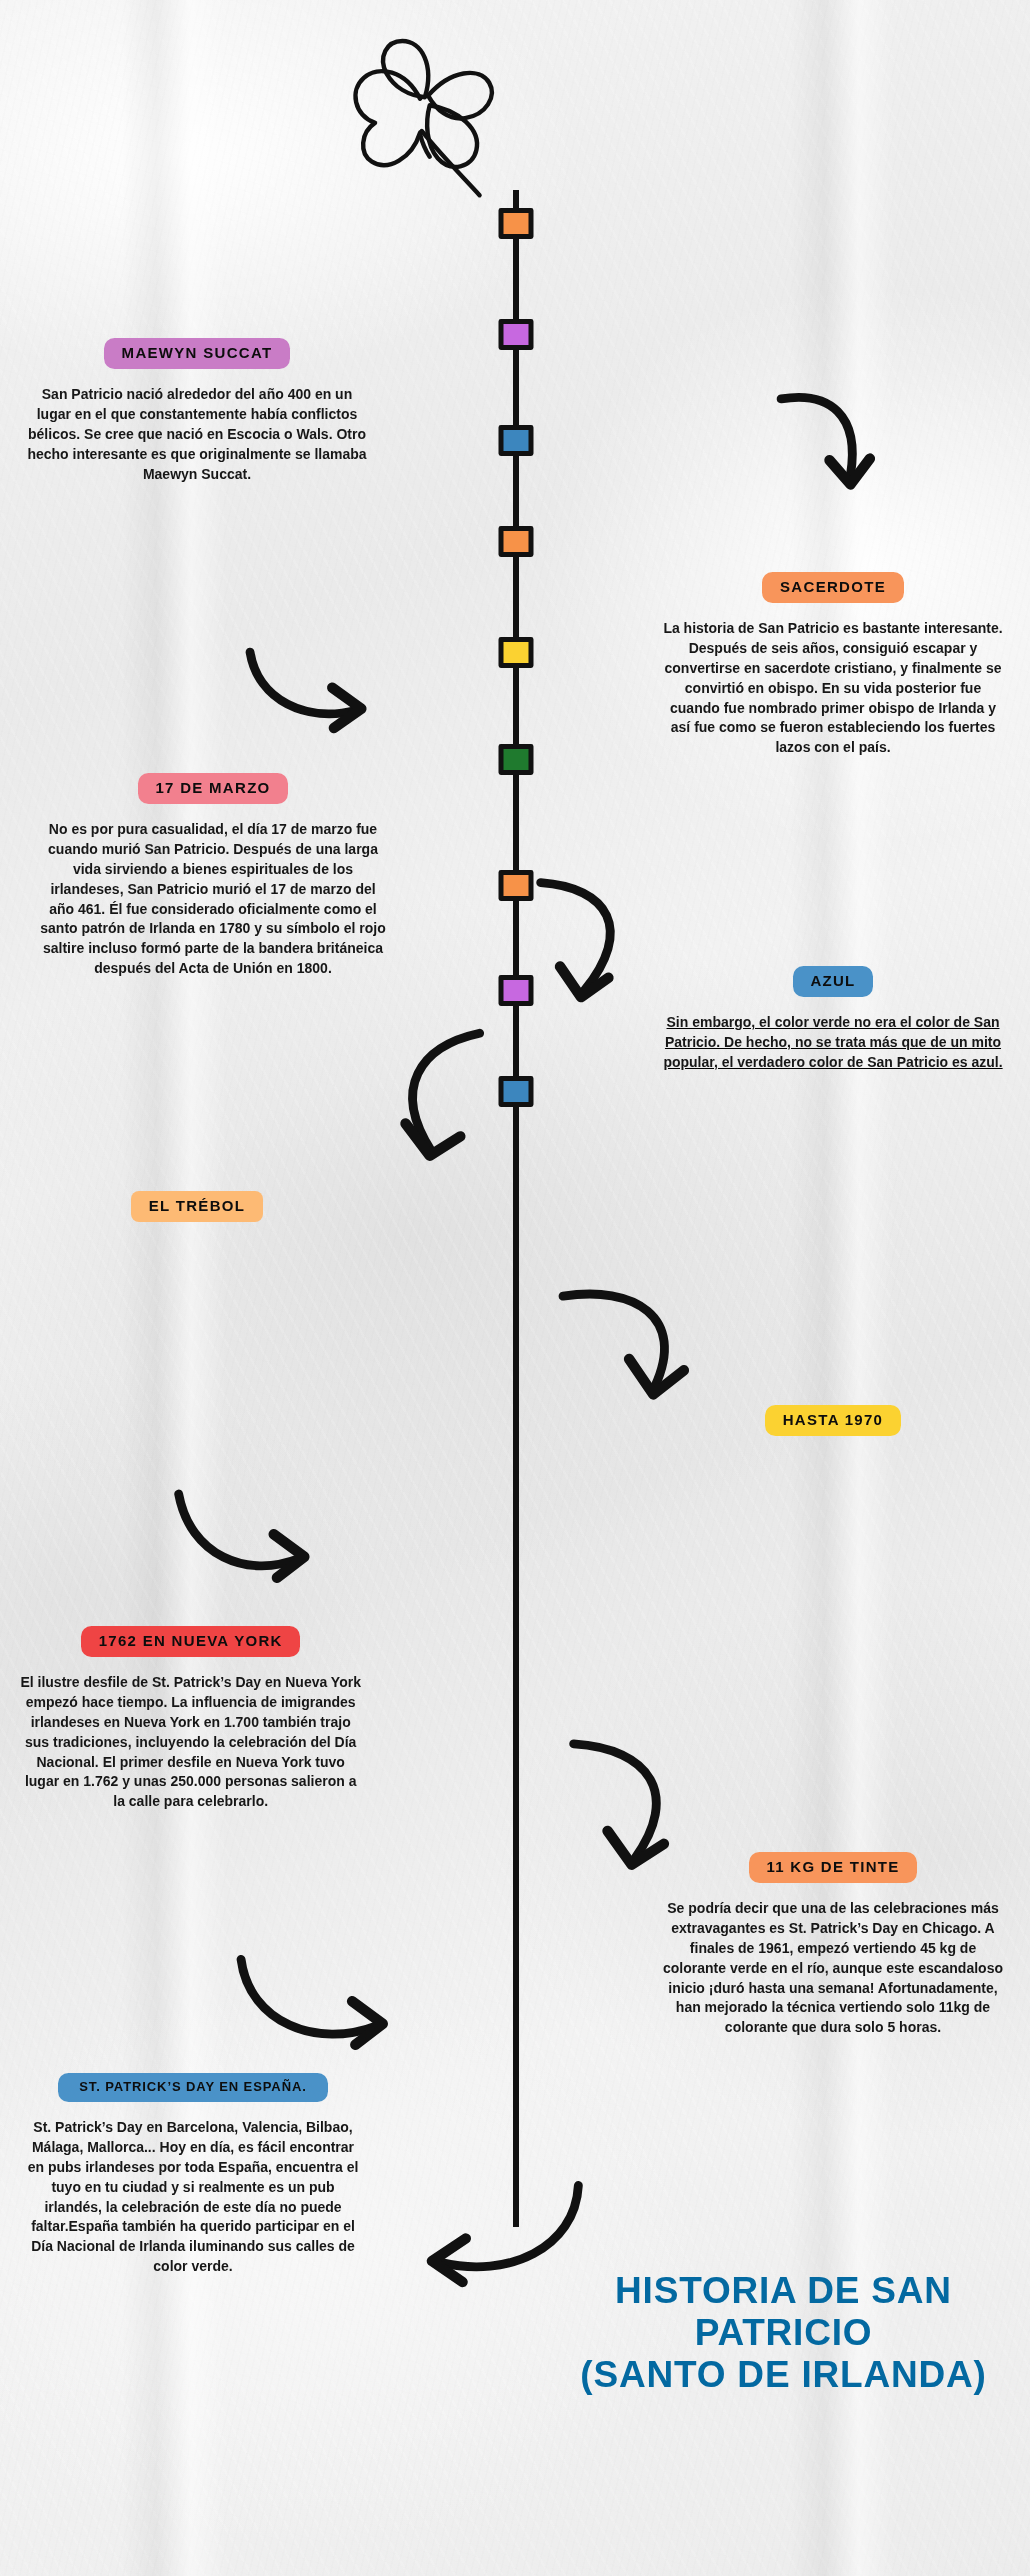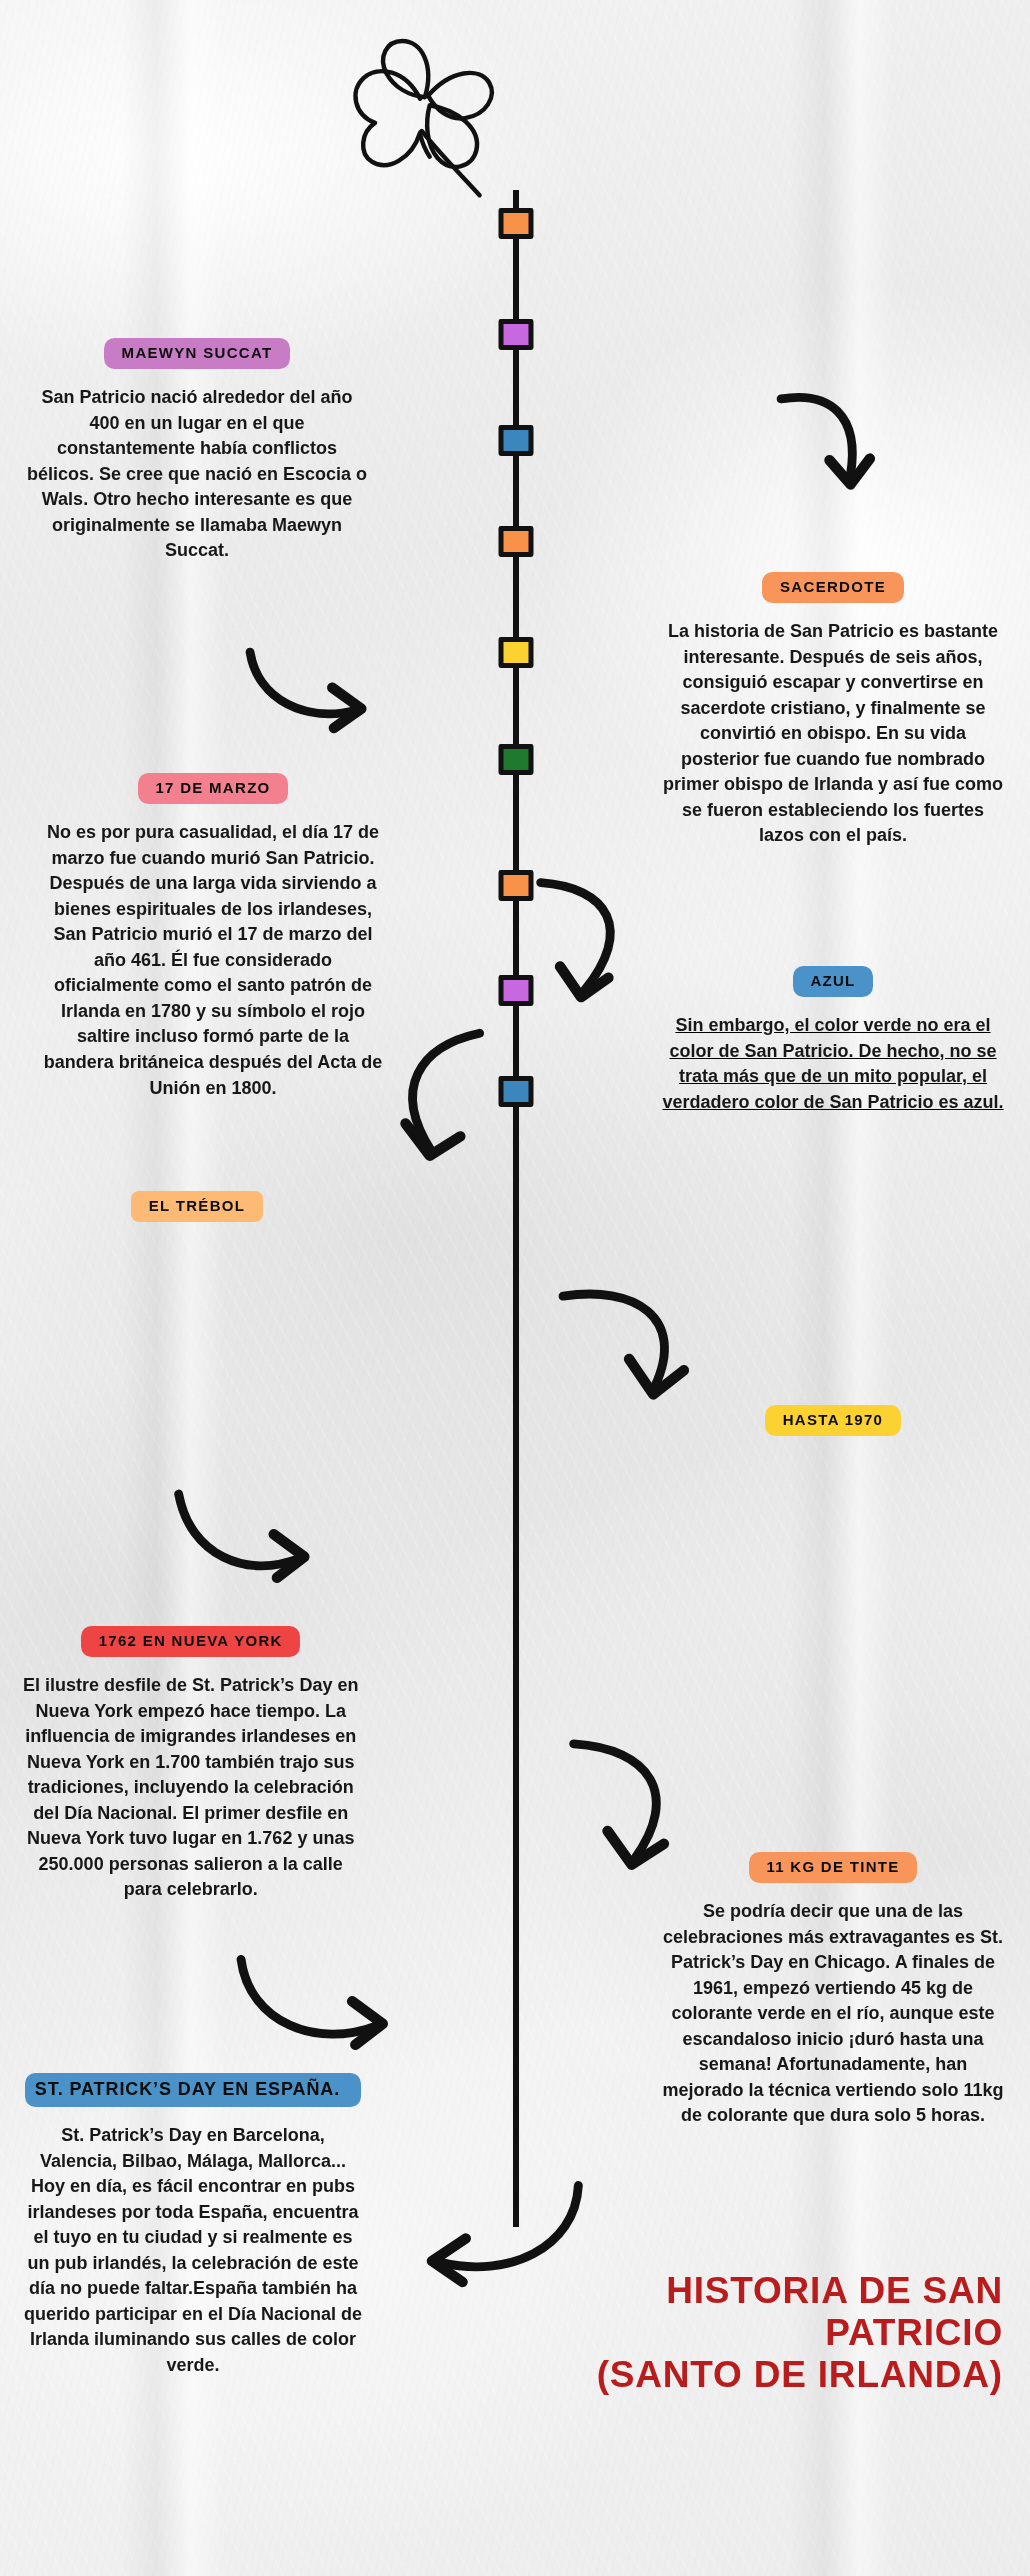--- a/index.html
+++ b/index.html
@@ -88,40 +88,40 @@
     font-weight: 700;
     letter-spacing: 1.3px;
     color: #0d0d0d;
     line-height: 1;
     white-space: nowrap;
     font-family: "Liberation Sans", sans-serif;
   }
 
   .body-text {
     margin-top: 16px;
-    font-size: 18px;
+    font-size: 14px;
     line-height: 1.42;
     font-weight: 700;
     color: #171717;
     text-align: center;
     font-family: "Liberation Sans", sans-serif;
   }
 
   
   .main-title {
     position: absolute;
     left: 564px;
     top: 2270px;
     width: 439px;
     font-size: 37px;
     line-height: 1.14;
     font-weight: 700;
     letter-spacing: 0.8px;
-    color: #b91c1c;
-    text-align: right;
+    color: #0369a1;
+    text-align: center;
     font-family: "Liberation Sans", sans-serif;
   }
 </style>
 </head>
 <body>
 
 <div class="paper"></div>
 <div class="crease" style="left:121px;"></div>
 <div class="crease" style="left:789px;"></div>
 
@@ -225,21 +225,21 @@
   <div class="badge" style="background:#ef4444;">1762 EN NUEVA YORK</div>
   <div class="body-text">El ilustre desfile de St. Patrick’s Day en Nueva York empezó hace tiempo. La influencia de imigrandes irlandeses en Nueva York en 1.700 también trajo sus tradiciones, incluyendo la celebración del Día Nacional. El primer desfile en Nueva York tuvo lugar en 1.762 y unas 250.000 personas salieron a la calle para celebrarlo.</div>
 </div>
 
 <div class="block right" style="left:660px; top:1852px;">
   <div class="badge" style="background:#F8955B;">11 KG DE TINTE</div>
   <div class="body-text">Se podría decir que una de las celebraciones más extravagantes es St. Patrick’s Day en Chicago. A finales de 1961, empezó vertiendo 45 kg de colorante verde en el río, aunque este escandaloso inicio ¡duró hasta una semana! Afortunadamente, han mejorado la técnica vertiendo solo 11kg de colorante que dura solo 5 horas.</div>
 </div>
 
 <div class="block left" style="left:8px; top:2073px; width:370px;">
-  <div class="badge" style="background:#4A92C8; font-size:18px; letter-spacing:0.9px; padding-left:10px; padding-right:21px;">ST. PATRICK’S DAY EN ESPAÑA.</div>
+  <div class="badge" style="background:#4A92C8; font-size:13px; letter-spacing:0.9px; padding-left:21px; padding-right:21px;">ST. PATRICK’S DAY EN ESPAÑA.</div>
   <div class="body-text" style="padding:0 14.5px;">St. Patrick’s Day en Barcelona, Valencia, Bilbao, Málaga, Mallorca... Hoy en día, es fácil encontrar en pubs irlandeses por toda España, encuentra el tuyo en tu ciudad y si realmente es un pub irlandés, la celebración de este día no puede faltar.España también ha querido participar en el Día Nacional de Irlanda iluminando sus calles de color verde.</div>
 </div>
 
 <div class="main-title">
   <div>HISTORIA DE SAN</div>
   <div>PATRICIO</div>
   <div>(SANTO DE IRLANDA)</div>
 </div>
 
 

